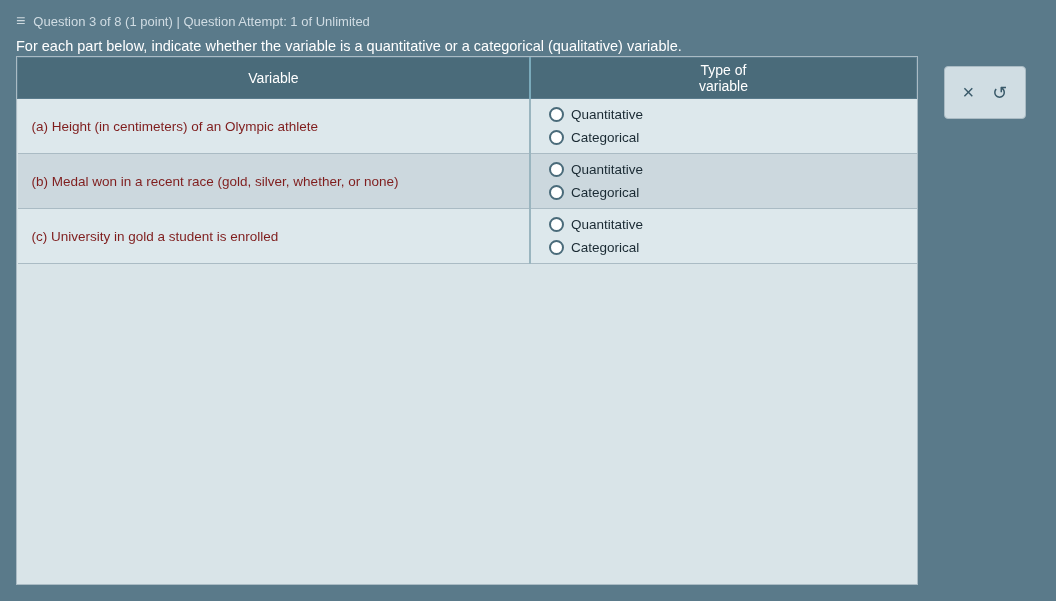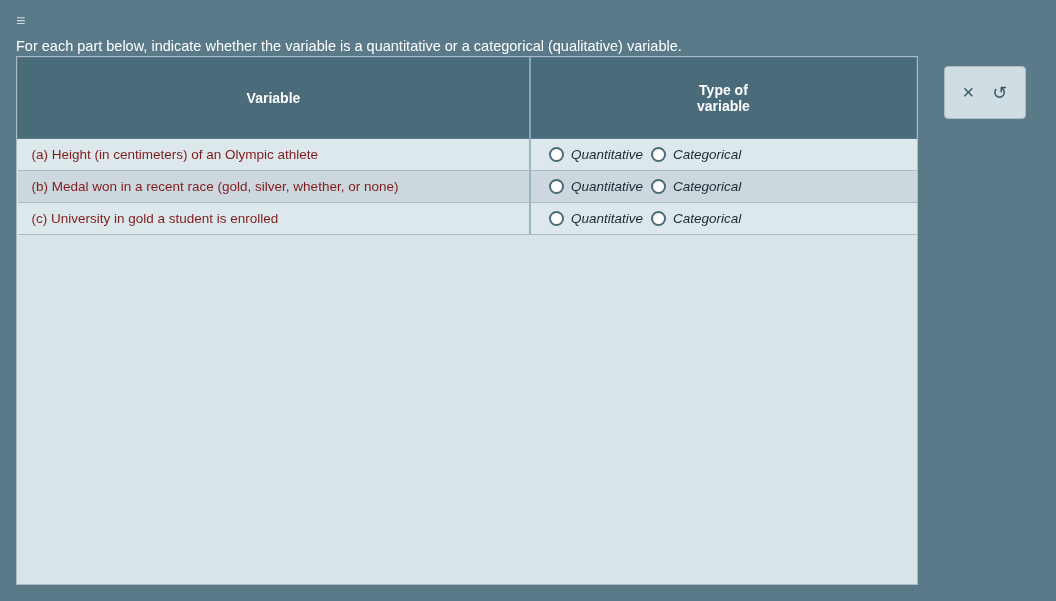--- a/index.html
+++ b/index.html
@@ -58,23 +58,23 @@
       border-collapse: collapse;
     }
 
     thead tr {
       background: #4a6b7a;
     }
 
     thead th {
       color: white;
       font-size: 14px;
-      font-weight: bold;
+      font-weight: normal;
       text-align: center;
-      padding: 24px 10px;
+      padding: 4px 10px;
       border: 1px solid #5a7b8c;
     }
 
     thead th.variable-col {
       text-align: center;
       width: 57%;
       border-right: 2px solid #7aaabb;
     }
 
     thead th.type-col {
@@ -105,23 +105,22 @@
     }
 
     td.type-cell {
       padding: 8px 18px;
       vertical-align: middle;
       width: 43%;
     }
 
     .radio-group {
       display: flex;
-      flex-direction: row;
+      flex-direction: column;
       gap: 8px;
-      font-style: italic;
     }
 
     .radio-option {
       display: flex;
       align-items: center;
       gap: 7px;
       font-size: 13.5px;
       color: #1a2a33;
       cursor: pointer;
     }
@@ -177,20 +176,21 @@
     .action-btn.undo {
       font-size: 18px;
       color: #3a5a6a;
     }
   </style>
 </head>
 <body>
 
 <div class="top-bar">
   <span class="menu-icon">≡</span>
+  <span class="question-info">Question 3 of 8 (1 point)  |  Question Attempt: 1 of Unlimited</span>
 </div>
 
 <p class="instruction">For each part below, indicate whether the variable is a quantitative or a categorical (qualitative) variable.</p>
 
 <div class="content-area">
   <div class="table-container">
     <table>
       <thead>
         <tr>
           <th class="variable-col">Variable</th>

